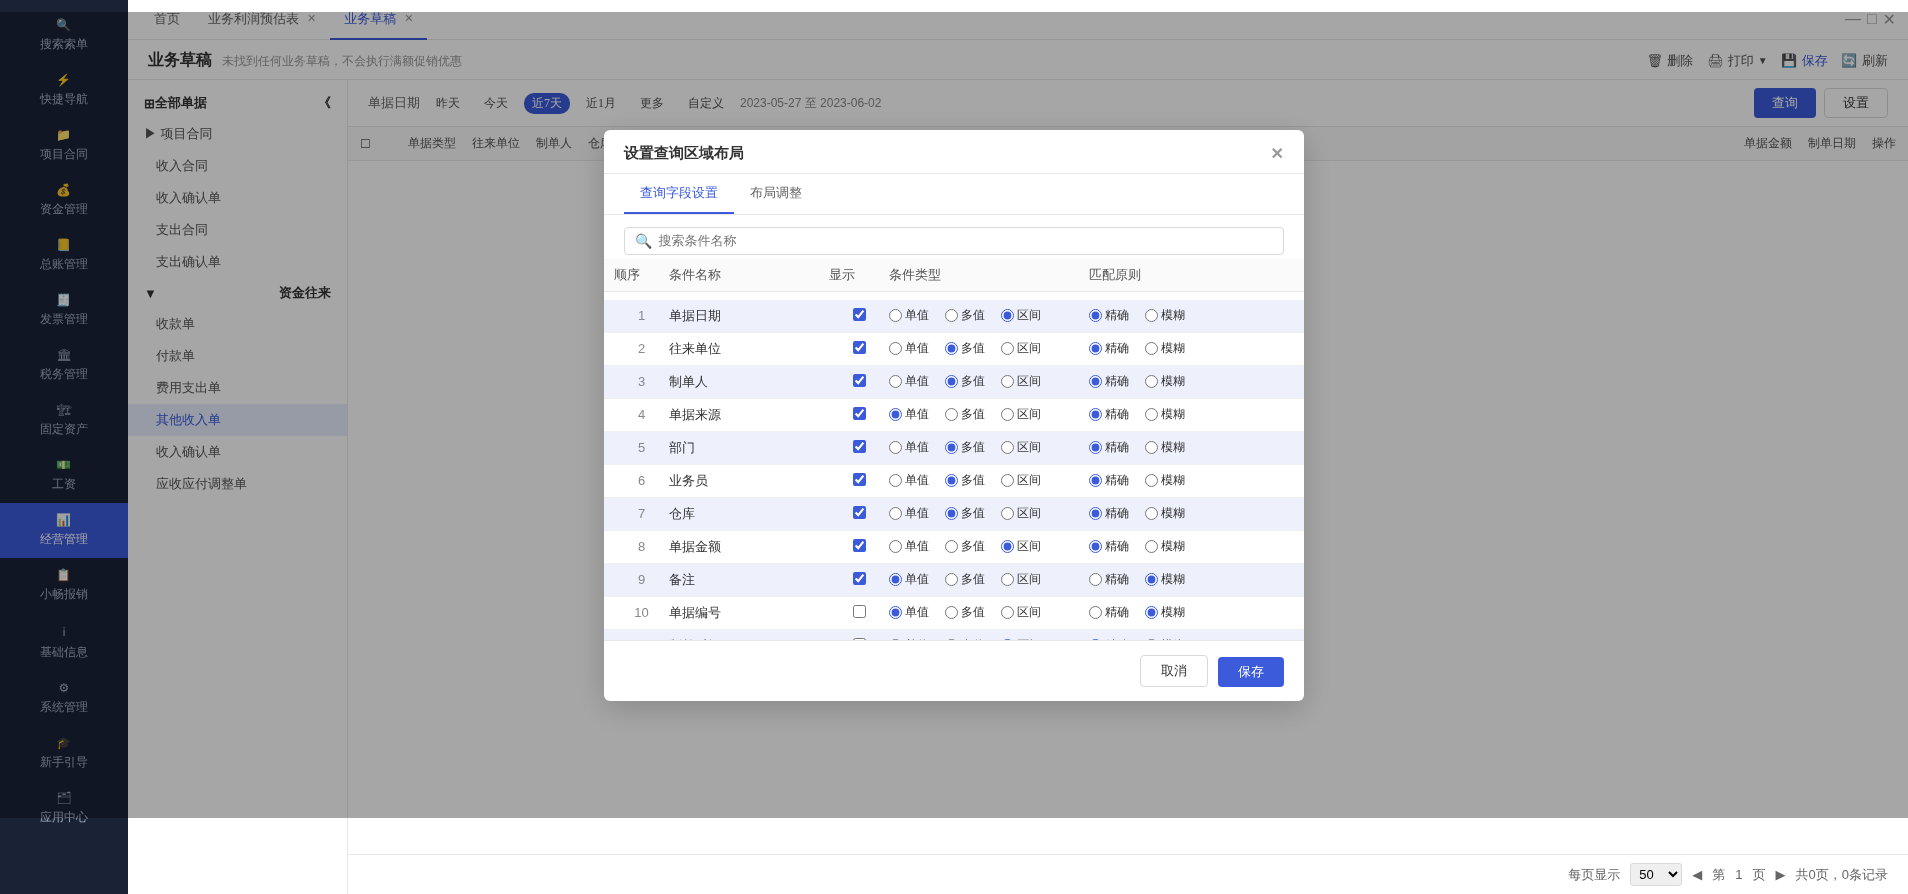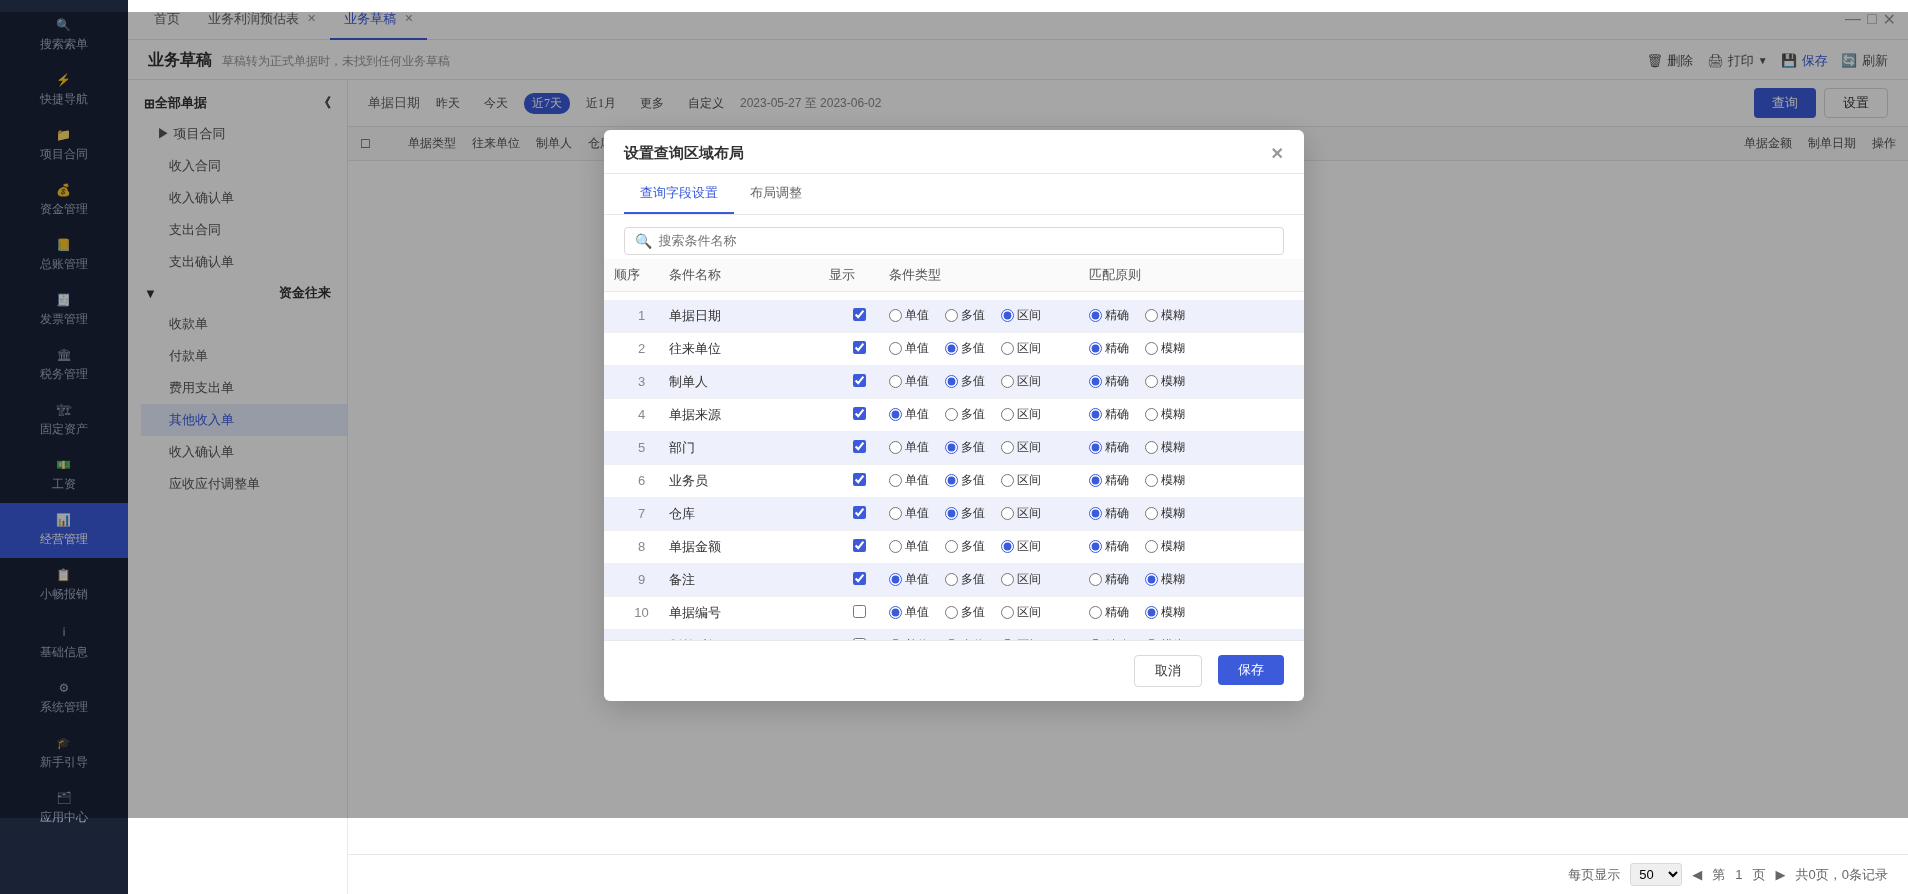--- a/index.html
+++ b/index.html
@@ -60,21 +60,20 @@
       border-right: 1px solid #e8e8e8; overflow-y: auto; padding: 8px 0;
     }
     .nav-section-header {
       display: flex; align-items: center; justify-content: space-between;
       padding: 6px 16px; font-size: 13px; font-weight: 600; color: #333;
       cursor: pointer;
     }
     .nav-item {
       padding: 7px 16px 7px 28px; font-size: 13px; color: #555;
       cursor: pointer;
-      margin-left: 13px;
     }
     .nav-item.active { background: #e8eeff; color: #3b5bdb; }
 
     
     .filter-bar {
       background: #fff; padding: 8px 20px;
       display: flex; align-items: center; gap: 8px;
       border-bottom: 1px solid #e8e8e8; font-size: 13px; flex-shrink: 0;
     }
     .filter-label { color: #666; }
@@ -171,22 +170,22 @@
     .modal-table-row.row-highlight { background: #eef0fb; }
 
     
     .radio-group { display: flex; align-items: center; gap: 16px; }
     .radio-item { display: flex; align-items: center; gap: 3px; font-size: 12px; cursor: pointer; }
     input[type=radio] { accent-color: #3b5bdb; cursor: pointer; }
     input[type=checkbox] { accent-color: #3b5bdb; cursor: pointer; }
 
     
     .modal-footer {
-      display: flex; align-items: flex-start; justify-content: flex-end;
-      padding: 14px 20px; gap: 16px; border-top: 1px solid #e8e8e8;
+      display: flex; align-items: flex-end; justify-content: flex-end;
+      padding: 14px 20px; gap: 10px; border-top: 1px solid #e8e8e8;
     }
     .btn-cancel {
       border: 1px solid #d9d9d9; background: #fff;
       color: #333; padding: 6px 20px; border-radius: 4px; cursor: pointer; font-size: 13px;
     }
     .btn-save {
       background: #3b5bdb; color: #fff; border: none;
       padding: 6px 20px; border-radius: 4px; cursor: pointer; font-size: 13px;
     }
 
@@ -280,21 +279,21 @@
     <div style="margin-left:auto; display:flex; gap:6px;">
       <span style="cursor:pointer;color:#999;font-size:16px;">—</span>
       <span style="cursor:pointer;color:#999;font-size:16px;">□</span>
       <span style="cursor:pointer;color:#999;font-size:16px;">✕</span>
     </div>
   </div>
 
   <div class="page-header">
     <div class="page-title-area">
       <span class="page-title">业务草稿</span>
-      <span class="page-subtitle">草稿转为正式单据时，未找到任何业务草稿</span>
+      <span class="page-subtitle">未找到任何业务草稿，不会执行满额促销优惠</span>
     </div>
     <div class="header-actions">
       <div class="header-btn">
         <span>🗑</span>
         <span>删除</span>
       </div>
       <div class="header-btn">
         <span>🖨</span>
         <span>打印</span>
         <span style="font-size:10px;">▼</span>

